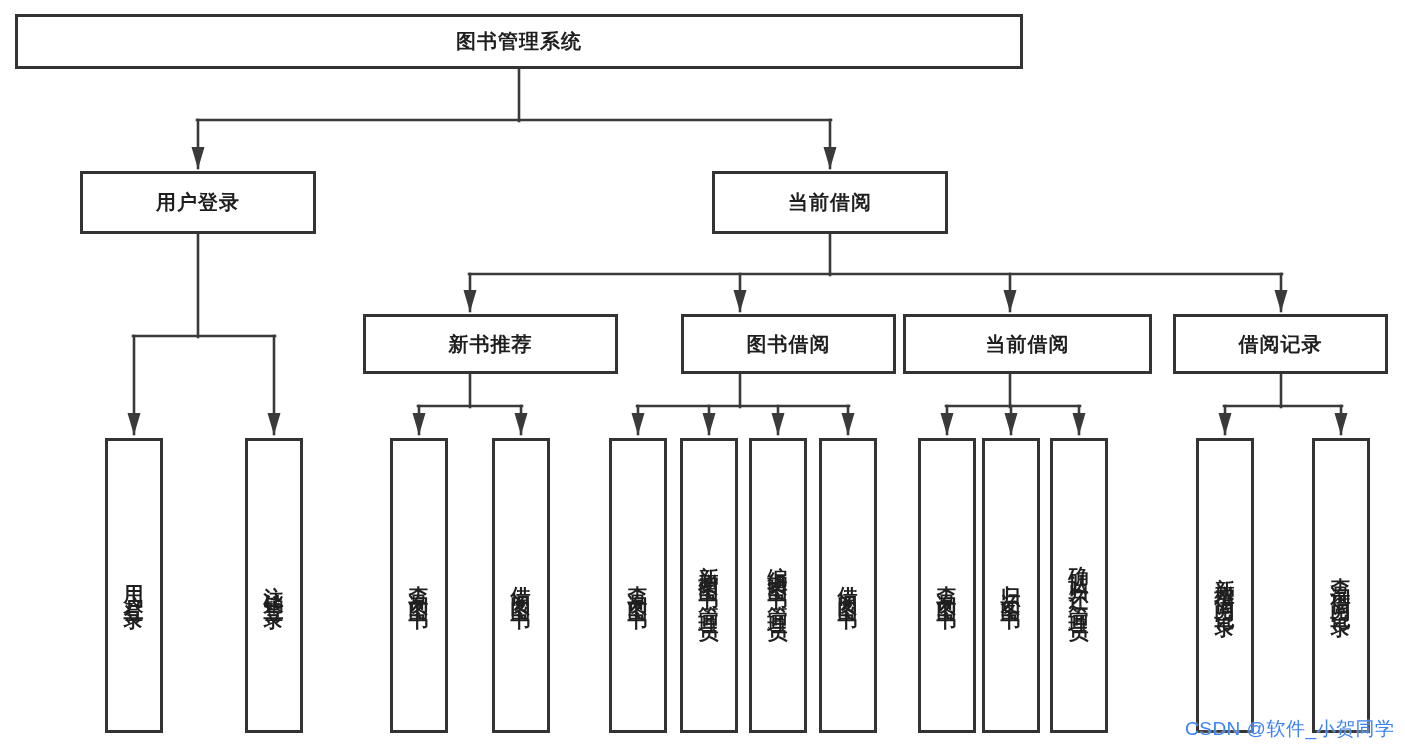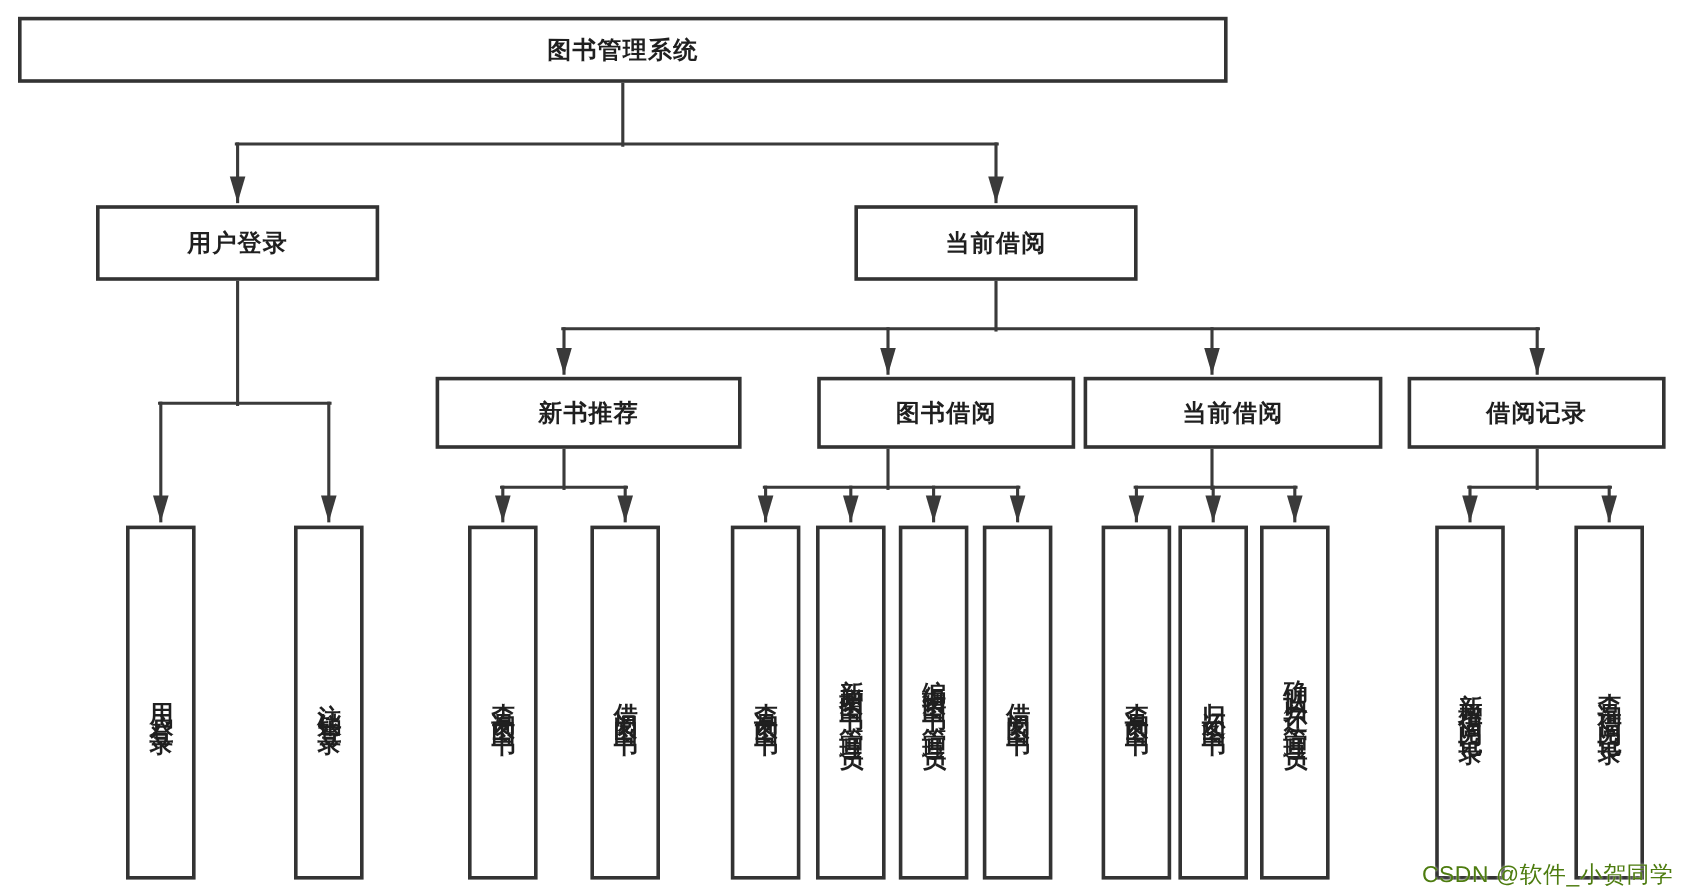--- a/index.html
+++ b/index.html
@@ -46,21 +46,21 @@
     font-size: 20px;
     letter-spacing: 8px;
     line-height: 1;
   }
   .watermark {
     position: absolute;
     left: 1185px;
     top: 716px;
     z-index: 5;
     font-size: 19px;
-    color: #4d7c0f;
+    color: #3b82f6;
     letter-spacing: 0.5px;
     white-space: nowrap;
     text-shadow: 0 0 2px #ffffff;
   }
 </style>
 </head>
 <body>
 
 <div class="canvas">
 

